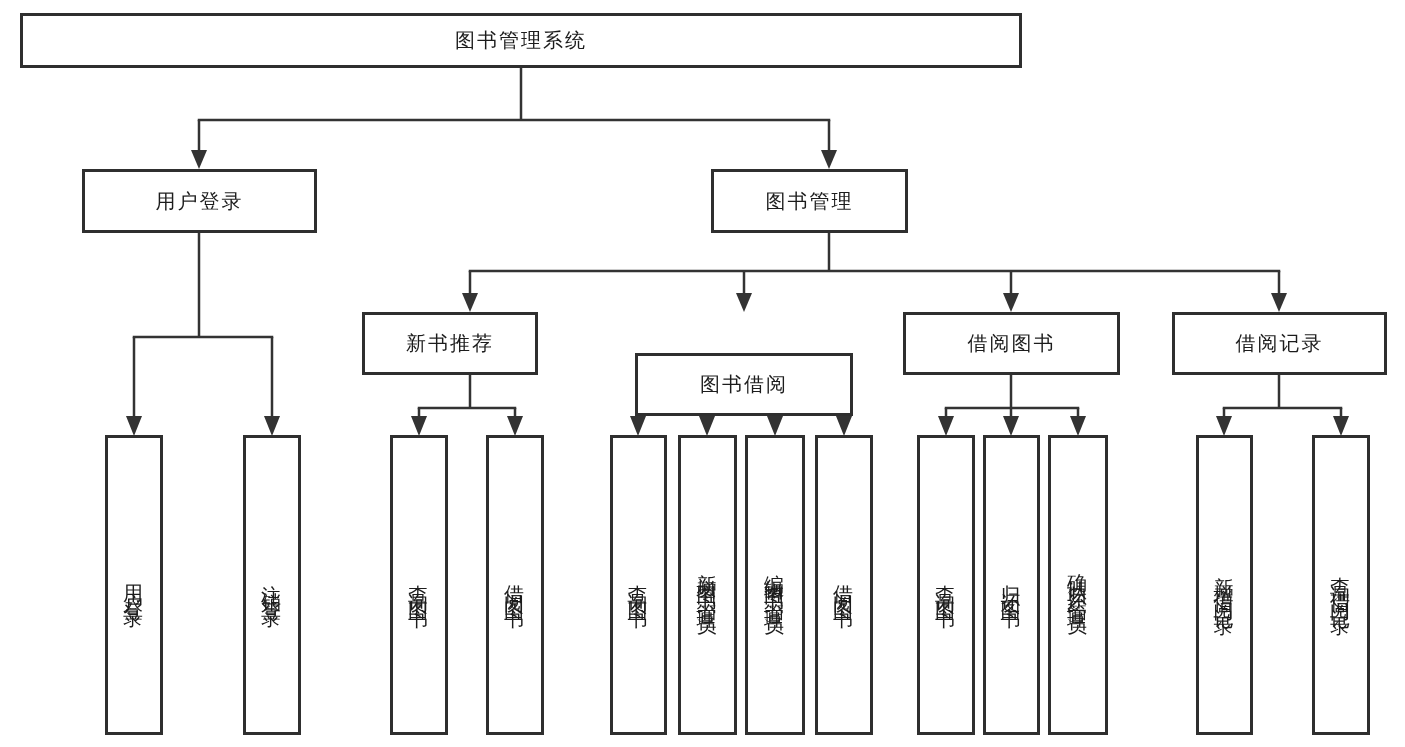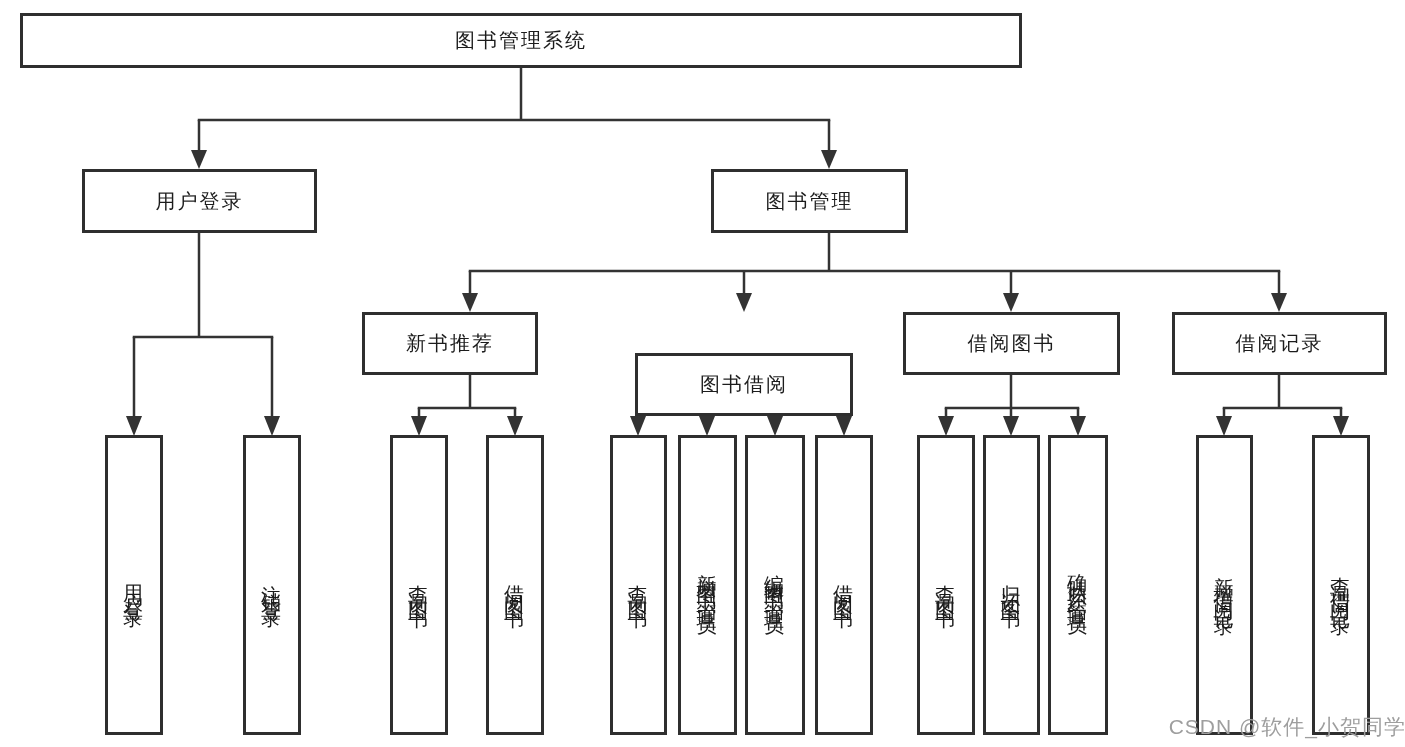--- a/index.html
+++ b/index.html
@@ -162,15 +162,14 @@
   <div class="vbox" style="left:745px; top:435px; width:60px; height:300px; letter-spacing:6px;">编辑图书（管理员）</div>
   <div class="vbox" style="left:815px; top:435px; width:58px; height:300px;">借阅图书</div>
 
   <div class="vbox" style="left:917px; top:435px; width:58px; height:300px;">查询图书</div>
   <div class="vbox" style="left:983px; top:435px; width:57px; height:300px;">归还图书</div>
   <div class="vbox" style="left:1048px; top:435px; width:60px; height:300px; letter-spacing:6px;">确认归还（管理员）</div>
 
   <div class="vbox" style="left:1196px; top:435px; width:57px; height:300px;">新增借阅记录</div>
   <div class="vbox" style="left:1312px; top:435px; width:58px; height:300px;">查询借阅记录</div>
 
-  <div class="watermark">CSDN @软件_小贺同学</div>
 
 </div>
 
 </body></html>

